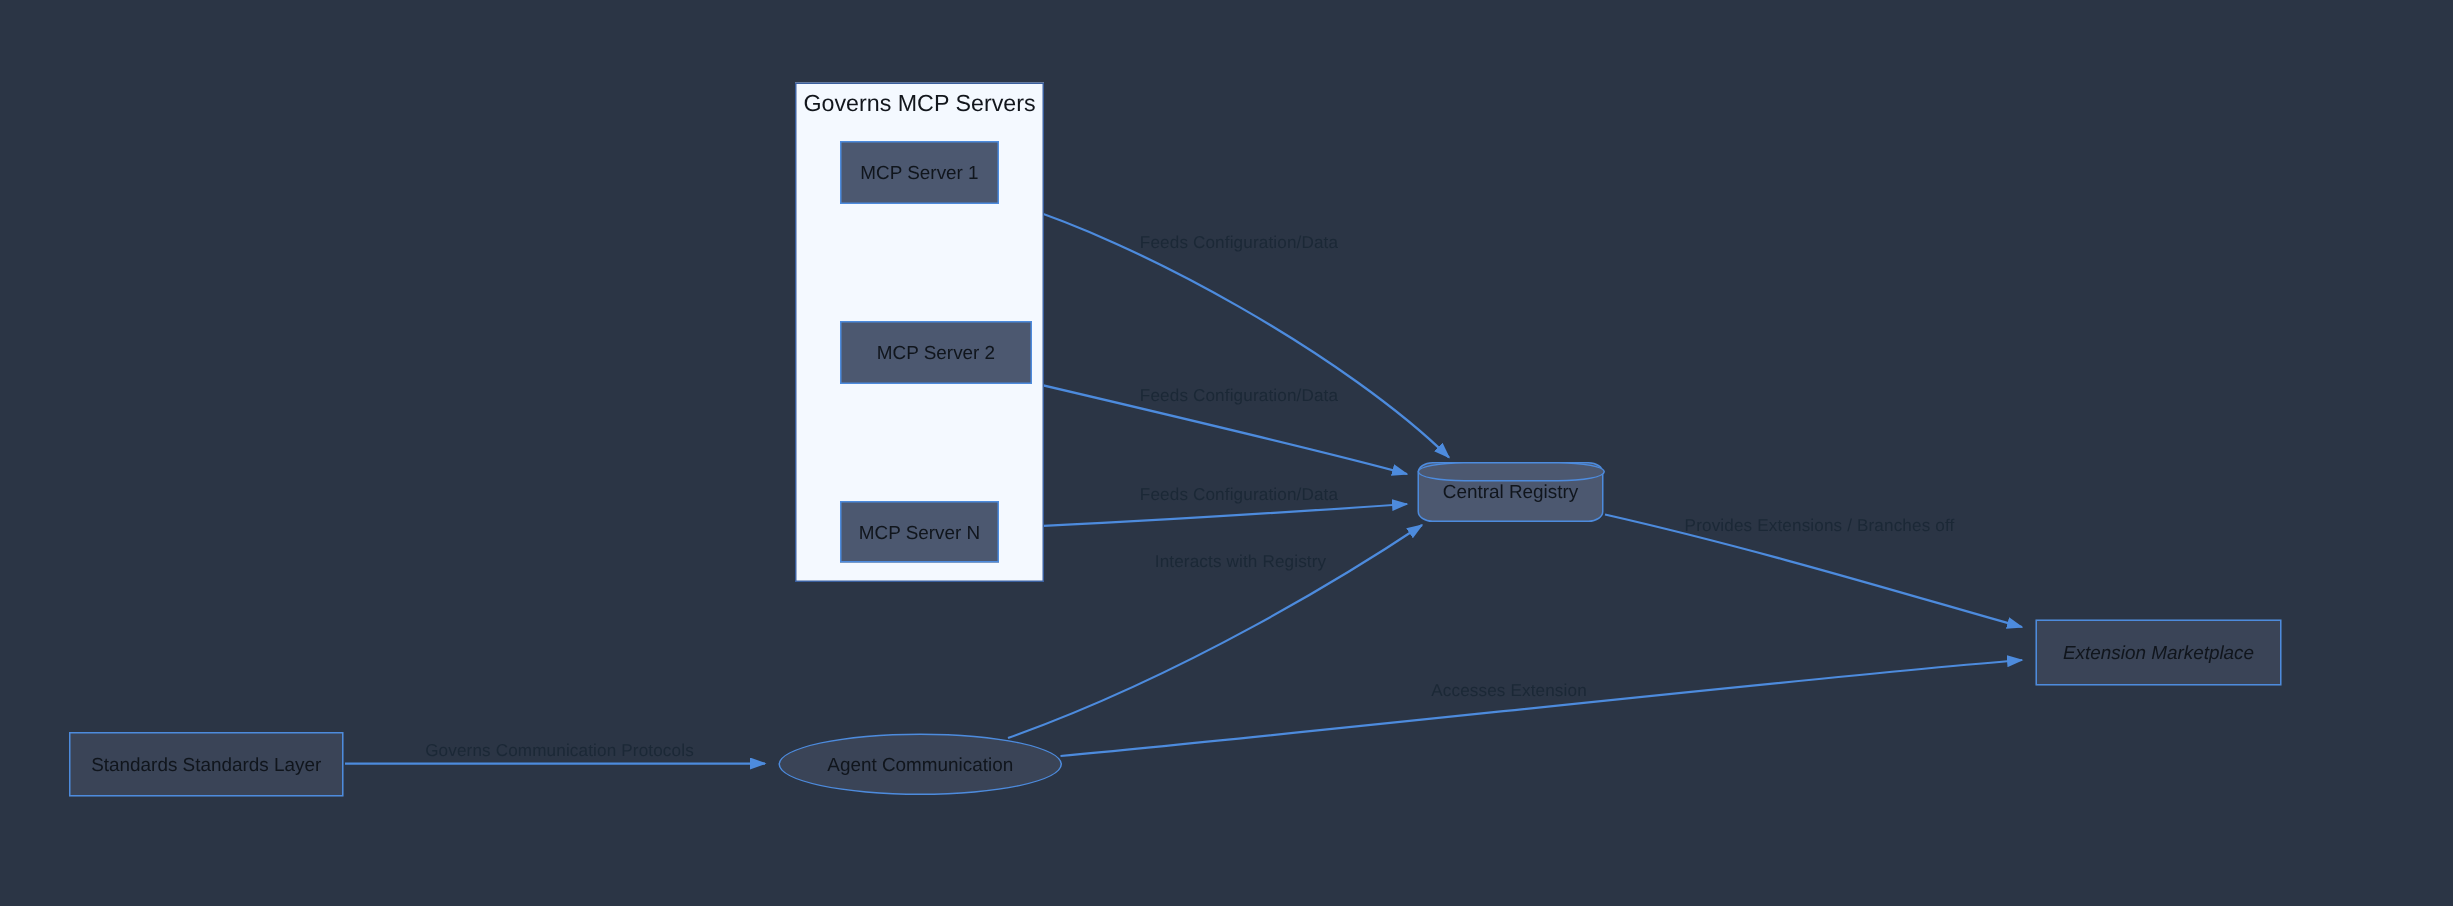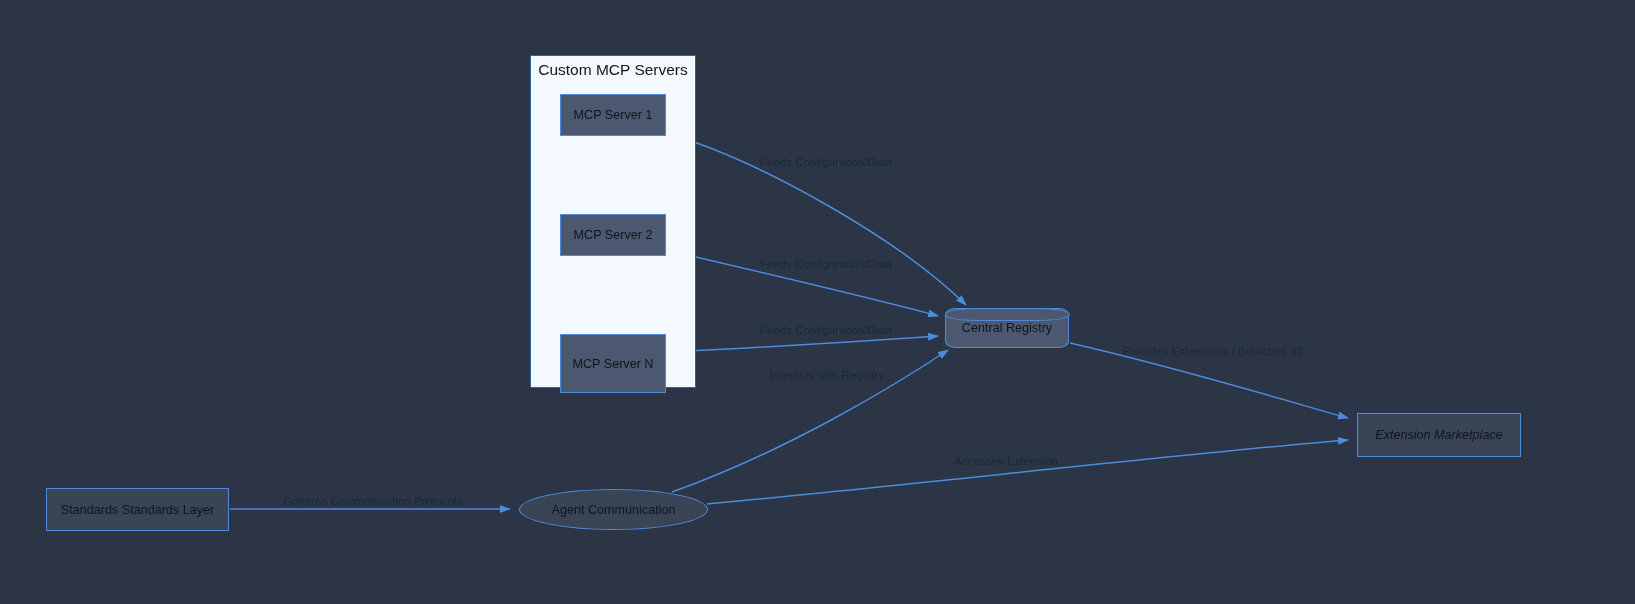--- a/index.html
+++ b/index.html
@@ -104,32 +104,32 @@
     <path d="M672,492 C790,450 900,382 948,350" fill="none" stroke="#4d8bdd" stroke-width="1.5" marker-end="url(#ah)"></path>
 
     <path d="M1070,343 C1180,368 1290,402 1348,418" fill="none" stroke="#4d8bdd" stroke-width="1.5" marker-end="url(#ah)"></path>
 
     <path d="M707,504 C900,486 1200,452 1348,440" fill="none" stroke="#4d8bdd" stroke-width="1.5" marker-end="url(#ah)"></path>
 
     <path d="M230,509 L510,509" fill="none" stroke="#4d8bdd" stroke-width="1.5" marker-end="url(#ah)"></path>
   </svg>
 
   <div class="subgraph" style="left:530px;top:55px;width:166px;height:333px;">
-    <div class="subgraph-title" style="top:5px;">Custom MCP Servers</div>
+    <div class="subgraph-title" style="top:5px;">Governs MCP Servers</div>
   </div>
 
   <div class="node rect" style="left:560px;top:94px;width:106px;height:42px;">
     <span>MCP Server 1</span>
   </div>
 
-  <div class="node rect" style="left:560px;top:214px;width:106px;height:42px;">
+  <div class="node rect" style="left:560px;top:214px;width:128px;height:42px;">
     <span>MCP Server 2</span>
   </div>
 
-  <div class="node rect" style="left:560px;top:334px;width:106px;height:59px;">
+  <div class="node rect" style="left:560px;top:334px;width:106px;height:41px;">
     <span>MCP Server N</span>
   </div>
 
   <div class="node cylinder" style="left:945px;top:308px;width:124px;height:40px;">
     <div class="cyl-top"></div>
     <span class="cyl-label">Central Registry</span>
   </div>
 
   <div class="node rect outline" style="left:1357px;top:413px;width:164px;height:44px;font-style:italic;">
     <span>Extension Marketplace</span>

